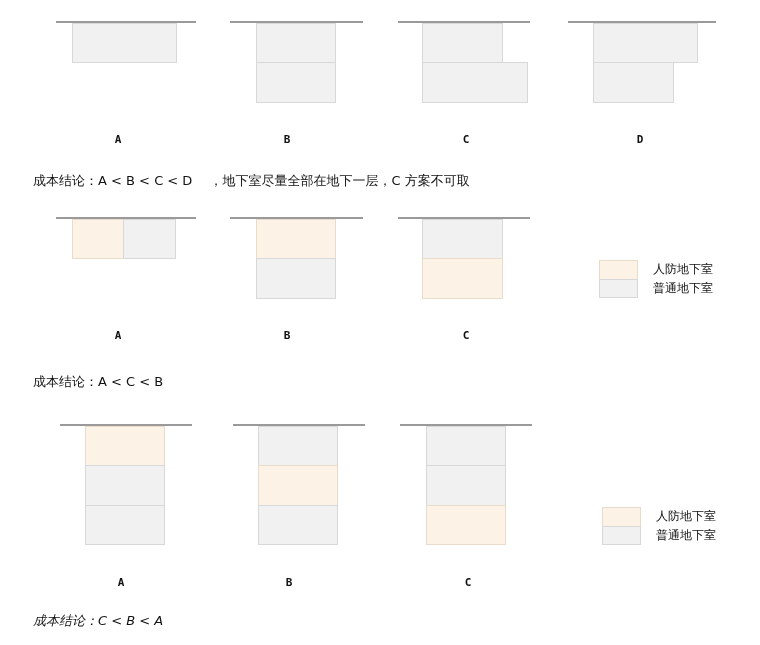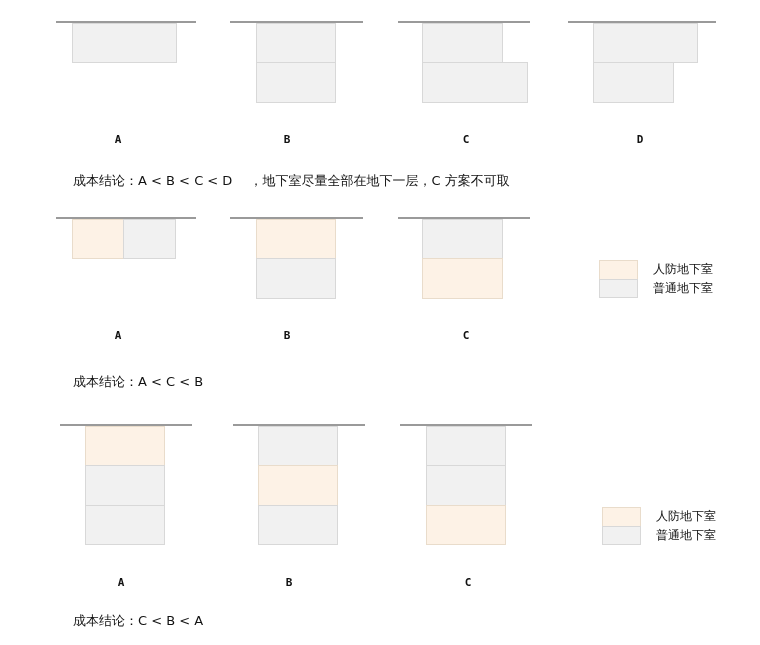--- a/index.html
+++ b/index.html
@@ -4,21 +4,21 @@
 <style>
   html, body { margin: 0; padding: 0; background: #ffffff; }
   body { width: 760px; height: 645px; position: relative; overflow: hidden;
          font-family: "DejaVu Sans", "Liberation Sans", sans-serif; color: #111; }
   .ground { position: absolute; height: 2px; background: #9a9a9a; }
   .cell { position: absolute; box-sizing: border-box; border: 1px solid #d8d8d8; }
   .cell.gray { background: #f1f1f1; }
   .cell.orange { background: #fdf2e6; border-color: #e9dccb; }
   .label { position: absolute; font-family: "DejaVu Sans Mono", "Liberation Mono", monospace;
            font-size: 11px; font-weight: bold; transform: translateX(-50%); }
-  .conclusion { position: absolute; left: 33px; font-size: 13px; white-space: pre; margin-left: 40px; }
+  .conclusion { position: absolute; left: 33px; font-size: 13px; white-space: pre; }
   .legend-text { position: absolute; font-size: 12px; line-height: 19px; }
 </style>
 </head>
 <body>
 
 <div>
 
   <div class="ground" style="left:56px;top:21px;width:140px;"></div>
   <div class="cell gray" style="left:72px;top:23px;width:105px;height:40px;"></div>
 
@@ -91,14 +91,14 @@
     <div class="cell orange" style="left:602px;top:507px;width:39px;height:20px;"></div>
     <div class="cell gray" style="left:602px;top:526px;width:39px;height:19px;"></div>
     <div class="legend-text" style="left:656px;top:507px;">人防地下室</div>
     <div class="legend-text" style="left:656px;top:526px;">普通地下室</div>
   </div>
 
   <span class="label" style="left:121px;top:576px;">A</span>
   <span class="label" style="left:289px;top:576px;">B</span>
   <span class="label" style="left:468px;top:576px;">C</span>
 
-  <div class="conclusion" style="top:612px;">成本结论：C &lt; B &lt; A</div>
+  <div class="conclusion" style="top:612px;font-style:italic;">成本结论：C &lt; B &lt; A</div>
 </div>
 
 </body></html>

